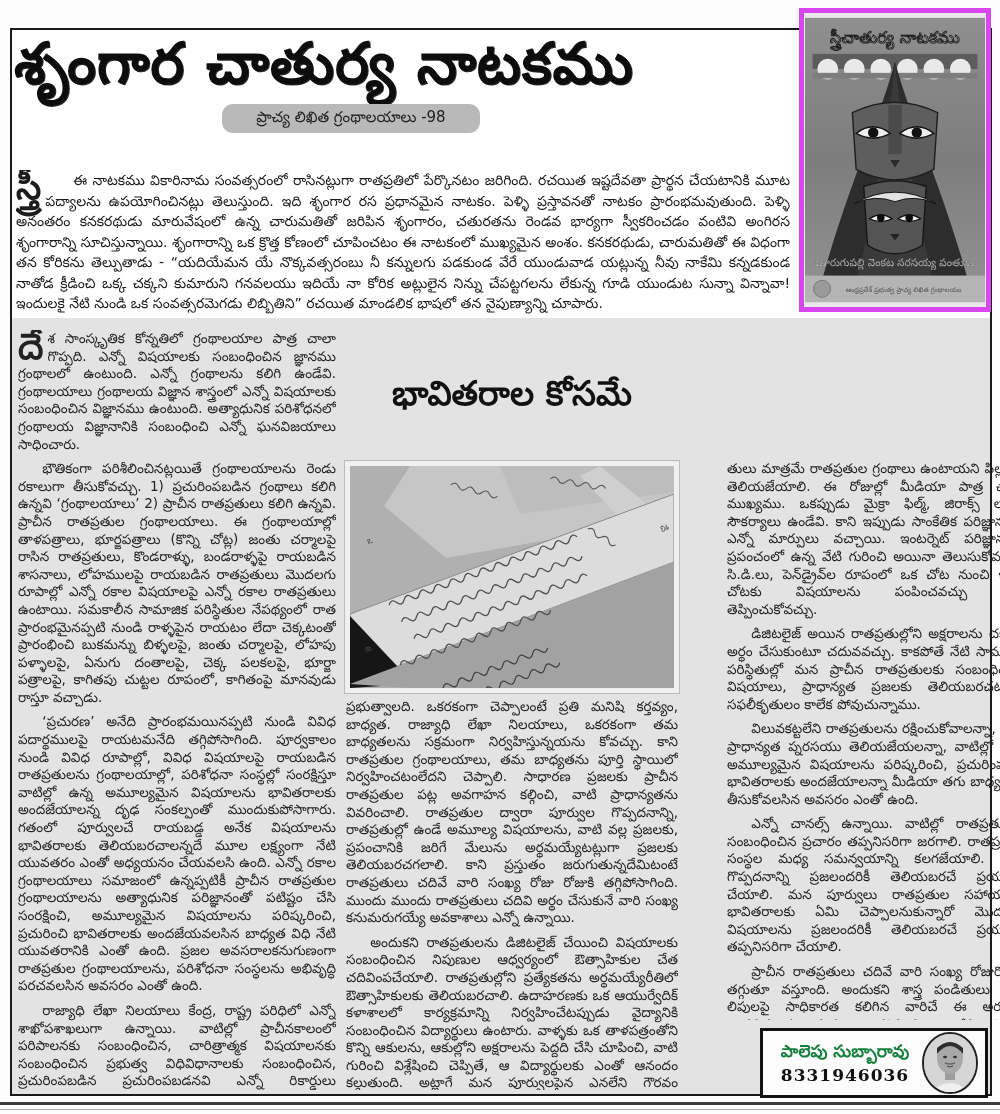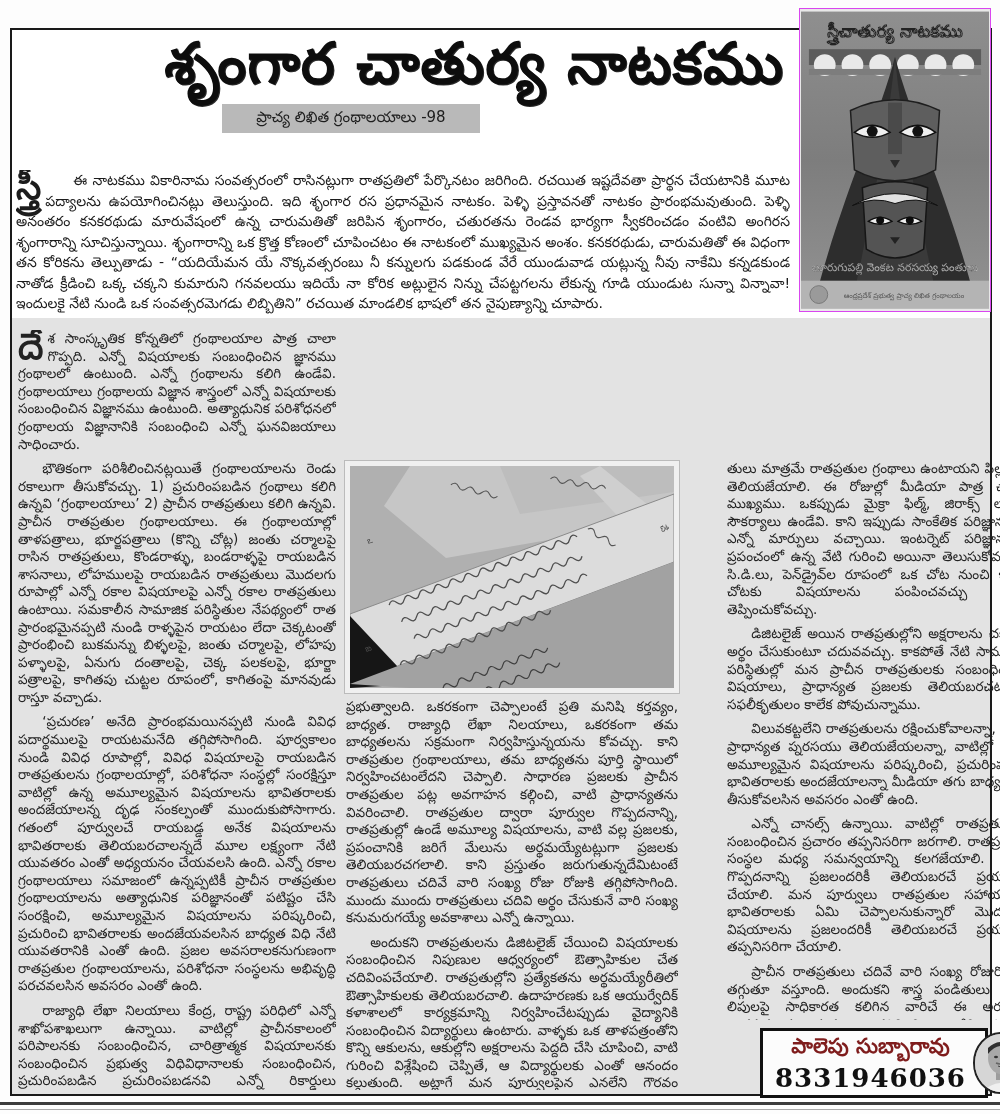--- a/index.html
+++ b/index.html
@@ -1,34 +1,34 @@
 <!DOCTYPE html>
 <html><head>
 <meta charset="utf-8">
 <style>
   * { margin:0; padding:0; box-sizing:border-box; }
   html,body { width:1000px; height:1114px; background:#fff; font-family:"DejaVu Sans","Liberation Sans",sans-serif; }
   .page { position:relative; width:1000px; height:1114px; background:#fdfdfd; overflow:hidden; color:#1c1c1c; }
 
   .frame { position:absolute; left:10px; top:28px; width:982px; height:1068px; border:2px solid #1a1a1a; background:#fff; }
 
-  .masthead { position:absolute; left:14px; top:34px; width:770px; text-align:right; }
+  .masthead { position:absolute; left:14px; top:34px; width:770px; text-align:left; }
   .masthead h1 { font-size:57px; font-weight:bold; letter-spacing:1px; color:#0d0d0d; line-height:1.05;
                  text-shadow:1px 1px 0 #2a2a2a; }
   .badge { position:absolute; left:222px; top:104px; width:258px; height:29px; background:#b9b9b9;
-           display:flex; align-items:center; justify-content:center; font-size:15px; color:#1d1d1d; }
+           display:flex; align-items:center; justify-content:center; font-size:15px; color:#1d1d1d;border-radius:11px; }
 
   .intro { position:absolute; left:16px; top:146px; width:774px; height:166px; overflow:hidden;
            font-size:14px; line-height:20.5px; text-align:justify;margin-top:24px; }
   .intro p { margin:0; }
   .intro p + p { text-indent:2em; }
   .dropcap { float:left; font-size:36px; line-height:34px; font-weight:bold; padding-right:4px; }
 
   .cover { position:absolute; left:799px; top:8px; width:192px; height:304px; background:#e8e8e8;
-           border:1px solid #d946ef; padding:1px; }
+           border:5px solid #d946ef; padding:1px; }
   .cover svg { display:block; width:100%; height:100%; }
 
   .bodyzone { position:absolute; left:12px; top:318px; width:978px; height:776px; background:#e3e3e3; }
 
   .col { position:absolute; font-size:13.5px; line-height:17.6px; text-align:justify; overflow:hidden; color:#222; }
   .col p { margin:0 0 7px 0; text-indent:1.8em; }
   .col p.noindent { text-indent:0; }
   .col-left   { left:18px;  top:330px; width:318px; height:760px; }
   .col-middle { left:346px; top:698px; width:332px; height:392px; }
   .col-right  { left:690px; top:460px; width:298px; height:560px;margin-left:37px; }
@@ -38,22 +38,22 @@
                       font-size:34px; font-weight:bold; color:#111; line-height:1.55; text-align:center; }
 
   .photo { position:absolute; left:344px; top:460px; width:336px; height:234px; background:#f0f0f0;
            border:1px solid #bbb; padding:5px; }
   .photo svg { display:block; width:100%; height:100%; }
 
   .contact { position:absolute; left:760px; top:1028px; width:228px; height:70px; background:#fcfcfc;
              border:3px solid #111; display:flex; align-items:center; justify-content:space-between;
              padding:3px 6px 3px 12px; }
   .contact .lines { text-align:center; flex:1; }
-  .contact .cname { font-size:21px; font-weight:bold; color:#7f1d1d; }
-  .contact .cphone { font-size:26px; font-weight:bold; font-family:"DejaVu Serif","Liberation Serif",serif; color:#111; letter-spacing:1px; }
+  .contact .cname { font-size:17px; font-weight:bold; color:#15803d; }
+  .contact .cphone { font-size:17px; font-weight:bold; font-family:"DejaVu Serif","Liberation Serif",serif; color:#111; letter-spacing:1px; }
   .contact .oval { width:58px; height:62px; flex:0 0 auto; margin-left:6px; }
 
   .bottom-rule { position:absolute; left:0; top:1102px; width:1000px; height:3px; background:#3c3c3c; }
   .bottom-rule2 { position:absolute; left:0; top:1109px; width:1000px; height:1px; background:#a9a9a9; }
 </style>
 </head>
 <body>
 
 <div class="page">
 
@@ -119,20 +119,21 @@
 
       <text x="95" y="262" text-anchor="middle" font-size="11" fill="#e8e8e8" stroke="#333" stroke-width="0.3">బూరుగుపల్లి వెంకట నరసయ్య పంతులు</text>
 
       <rect x="0" y="272" width="190" height="28" fill="#b4b4b4"></rect>
       <circle cx="18" cy="286" r="9" fill="#9a9a9a" stroke="#777" stroke-width="1"></circle>
       <text x="104" y="289" text-anchor="middle" font-size="7" fill="#555">ఆంధ్రప్రదేశ్ ప్రభుత్వ ప్రాచ్య లిఖిత గ్రంథాలయం</text>
     </svg>
   </div>
 
   <div class="feature-headline">
+    <div>భావితరాల కోసమే</div>
   </div>
 
   <div class="photo">
     <svg viewBox="0 0 324 222">
       <rect x="0" y="0" width="324" height="222" fill="#b0b0b0"></rect>
 
       <polygon points="60,0 324,0 324,52 96,92 34,40" fill="#c6c6c6"></polygon>
       <polygon points="150,0 324,0 324,26 170,48" fill="#bdbdbd"></polygon>
       <polygon points="250,0 324,60 324,110 230,10" fill="#cfcfcf"></polygon>
 

